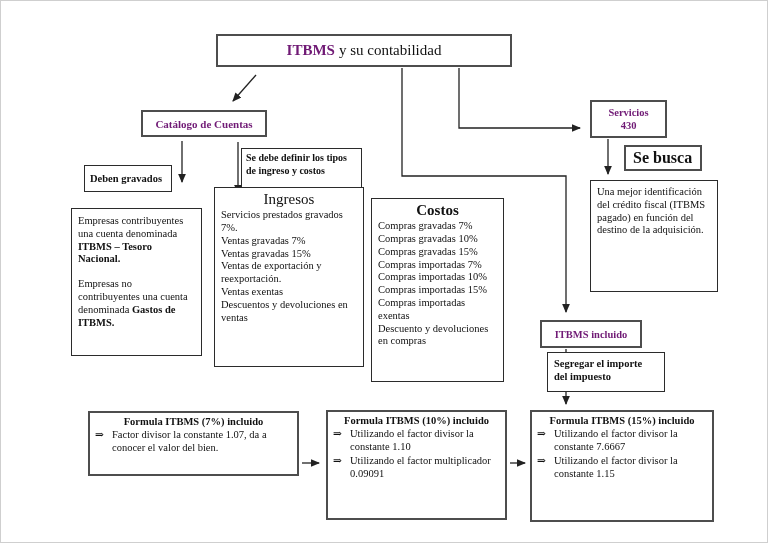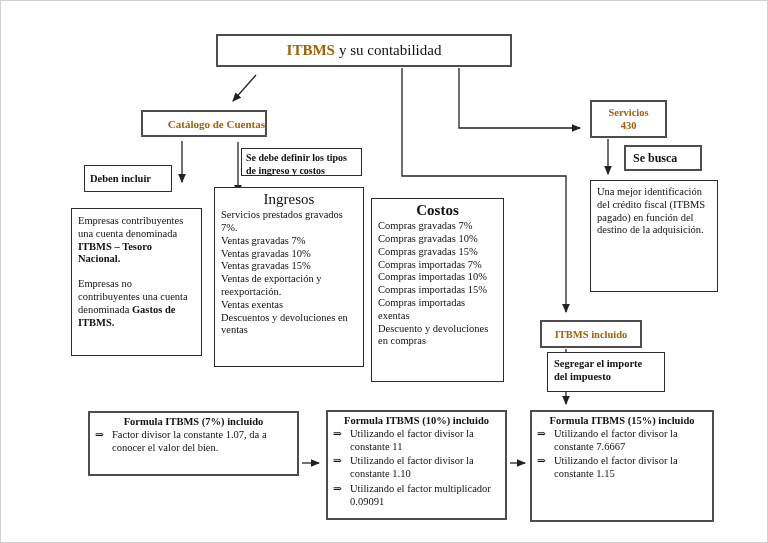--- a/index.html
+++ b/index.html
@@ -4,49 +4,49 @@
 <style>
   html,body{margin:0;padding:0;}
   body{
     width:768px;height:543px;position:relative;background:#ffffff;
     font-family:"Liberation Serif","DejaVu Serif",serif;color:#111;
     box-sizing:border-box;border:1px solid #cfcfcf;overflow:hidden;
   }
   .box{position:absolute;background:#fff;box-sizing:border-box;}
   .b1{border:1px solid #2b2b2b;}
   .b2{border:2px solid #4d4d4d;}
-  .accent{color:#a16207;}
+  .accent{color:#701a75;}
   .bold{font-weight:bold;}
   .small{font-size:10.5px;line-height:1.22;}
 
   #title-box{left:215px;top:33px;width:296px;height:33px;
     display:flex;align-items:center;justify-content:center;font-size:15px;}
   #title-box .brand{font-weight:bold;margin-right:4px;}
 
   #catalogo-box{left:140px;top:109px;width:126px;height:27px;
-    display:flex;align-items:center;justify-content:flex-end;font-size:11px;}
+    display:flex;align-items:center;justify-content:center;font-size:11px;}
   #deben-box{left:83px;top:164px;width:88px;height:27px;
     display:flex;align-items:center;font-size:10.5px;padding-left:5px;}
-  #definir-box{left:240px;top:147px;width:121px;height:28px;
+  #definir-box{left:240px;top:147px;width:121px;height:40px;
     font-size:10px;padding:3px 4px;line-height:1.25;}
 
   #empresas-box{left:70px;top:207px;width:131px;height:148px;padding:6px 6px;}
   #empresas-box p{margin:0 0 12px 0;}
 
   #ingresos-box{left:213px;top:186px;width:150px;height:180px;padding:2px 6px;}
   #ingresos-box .list-title{font-size:15px;text-align:center;margin:0;}
   #costos-box{left:370px;top:197px;width:133px;height:184px;padding:2px 6px;}
   #costos-box .list-title{font-size:15px;font-weight:bold;text-align:center;margin:0;}
   ul.plain{list-style:none;margin:1px 0 0 0;padding:0;}
 
   #formulario-box{left:589px;top:99px;width:77px;height:38px;
     display:flex;flex-direction:column;align-items:center;justify-content:center;
     font-size:10.5px;line-height:1.25;}
   #sebusca-box{left:623px;top:144px;width:78px;height:26px;
-    display:flex;align-items:center;font-size:12px;padding-left:7px;}
+    display:flex;align-items:center;font-size:16px;padding-left:7px;}
   #credito-box{left:589px;top:179px;width:128px;height:112px;padding:5px 6px;}
 
   #itbms-incluido-box{left:539px;top:319px;width:102px;height:28px;
     display:flex;align-items:center;justify-content:center;font-size:10.5px;}
   #segregar-box{left:546px;top:351px;width:118px;height:40px;
     font-size:10.5px;padding:4px 6px;line-height:1.25;}
 
   .formula-box{padding:3px 5px;}
   .formula-box .f-title{font-size:10.5px;font-weight:bold;text-align:center;margin:0 0 1px 0;}
   #formula7-box{left:87px;top:410px;width:211px;height:65px;}
@@ -81,38 +81,37 @@
 <div id="title-box" class="box b2">
   <span class="brand accent">ITBMS</span>
   <span>y su contabilidad</span>
 </div>
 
 <div id="catalogo-box" class="box b2 accent bold">
   <span>Catálogo de Cuentas</span>
 </div>
 
 <div id="deben-box" class="box b1 bold">
-  <span>Deben incluir</span>
+  <span>Deben gravados</span>
 </div>
 
 <div id="definir-box" class="box b1 bold">
   <span>Se debe definir los tipos de ingreso y costos</span>
 </div>
 
 <div id="empresas-box" class="box b1 small">
   <p><span>Empresas contribuyentes una cuenta denominada </span><span class="bold">ITBMS – Tesoro Nacional.</span></p>
   <p><span>Empresas no contribuyentes una cuenta denominada </span><span class="bold">Gastos de ITBMS.</span></p>
 </div>
 
 <div id="ingresos-box" class="box b1 small">
   <p class="list-title">Ingresos</p>
   <ul class="plain">
       <li>Servicios prestados gravados 7%.</li>
       <li>Ventas gravadas 7%</li>
-      <li>Ventas gravadas 10%</li>
       <li>Ventas gravadas 15%</li>
       <li>Ventas de exportación y reexportación.</li>
       <li>Ventas exentas</li>
       <li>Descuentos y devoluciones en ventas</li>
     </ul>
 </div>
 
 <div id="costos-box" class="box b1 small">
   <p class="list-title">Costos</p>
   <ul class="plain">
@@ -151,21 +150,20 @@
 <div id="formula7-box" class="box b2 formula-box">
   <p class="f-title">Formula ITBMS (7%) incluido</p>
   <ul class="arrows">
       <li>Factor divisor la constante 1.07, da a conocer el valor del bien.</li>
     </ul>
 </div>
 
 <div id="formula10-box" class="box b2 formula-box">
   <p class="f-title">Formula ITBMS (10%) incluido</p>
   <ul class="arrows">
-      <li>Utilizando el factor divisor la constante 11</li>
       <li>Utilizando el factor divisor la constante 1.10</li>
       <li>Utilizando el factor multiplicador 0.09091</li>
     </ul>
 </div>
 
 <div id="formula15-box" class="box b2 formula-box">
   <p class="f-title">Formula ITBMS (15%) incluido</p>
   <ul class="arrows">
       <li>Utilizando el factor divisor la constante 7.6667</li>
       <li>Utilizando el factor divisor la constante 1.15</li>

